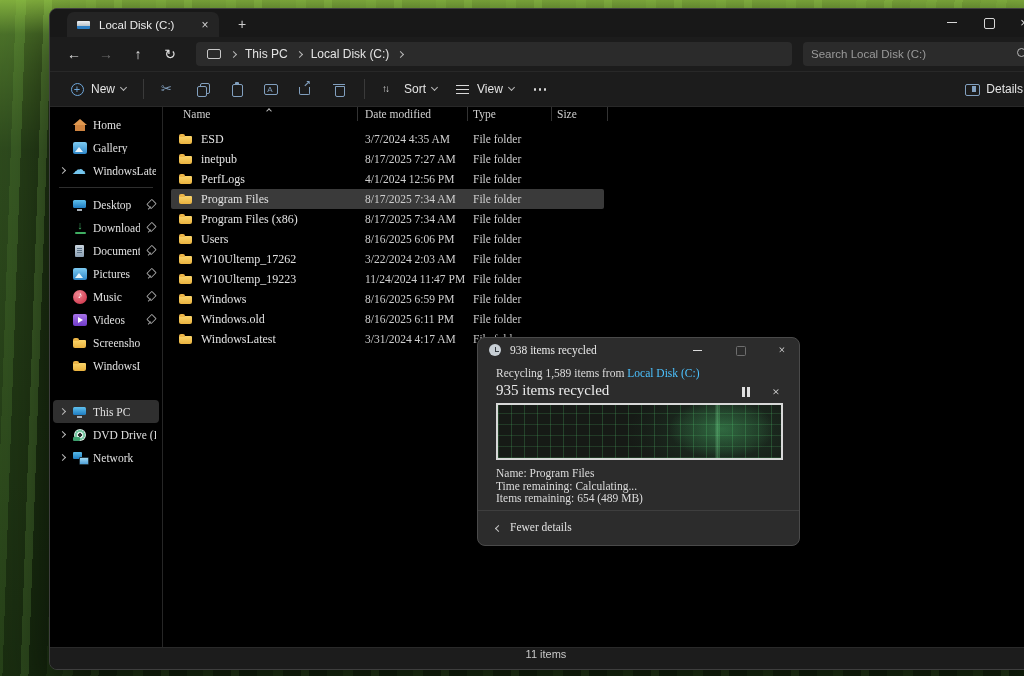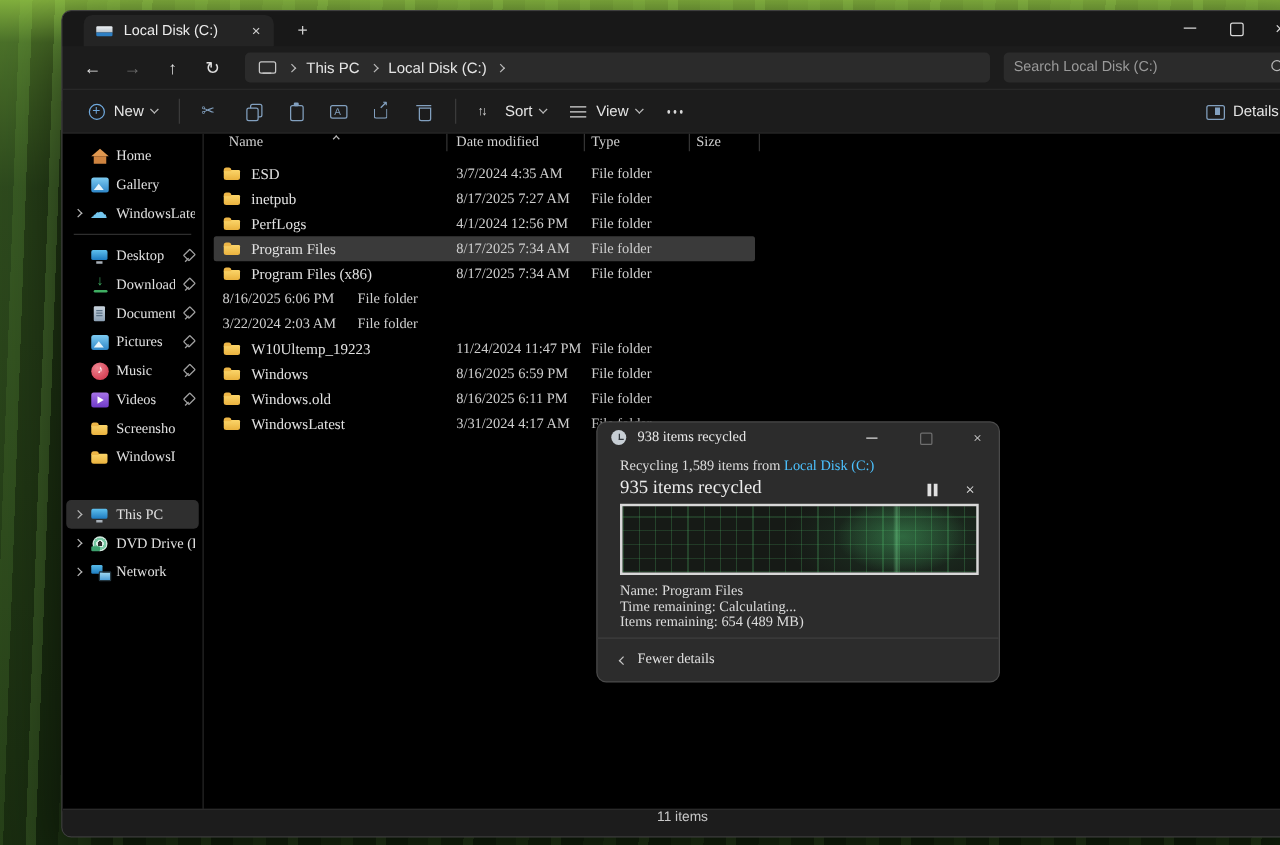--- a/index.html
+++ b/index.html
@@ -462,26 +462,34 @@
             <div class="cell c1">
               <span class="ic" data-icon="folder"></span>
               <span>Program Files (x86)</span>
             </div>
             <div class="cell c2">8/17/2025 7:34 AM</div>
             <div class="cell c3">File folder</div>
             <div class="cell c4"></div>
           </div>
 
           <div class="frow">
+            <div class="cell c1">
+              <span class="ic" data-icon="folder"></span>
+              <span>Users</span>
+            </div>
             <div class="cell c2">8/16/2025 6:06 PM</div>
             <div class="cell c3">File folder</div>
             <div class="cell c4"></div>
           </div>
 
           <div class="frow">
+            <div class="cell c1">
+              <span class="ic" data-icon="folder"></span>
+              <span>W10Ultemp_17262</span>
+            </div>
             <div class="cell c2">3/22/2024 2:03 AM</div>
             <div class="cell c3">File folder</div>
             <div class="cell c4"></div>
           </div>
 
           <div class="frow">
             <div class="cell c1">
               <span class="ic" data-icon="folder"></span>
               <span>W10Ultemp_19223</span>
             </div>

